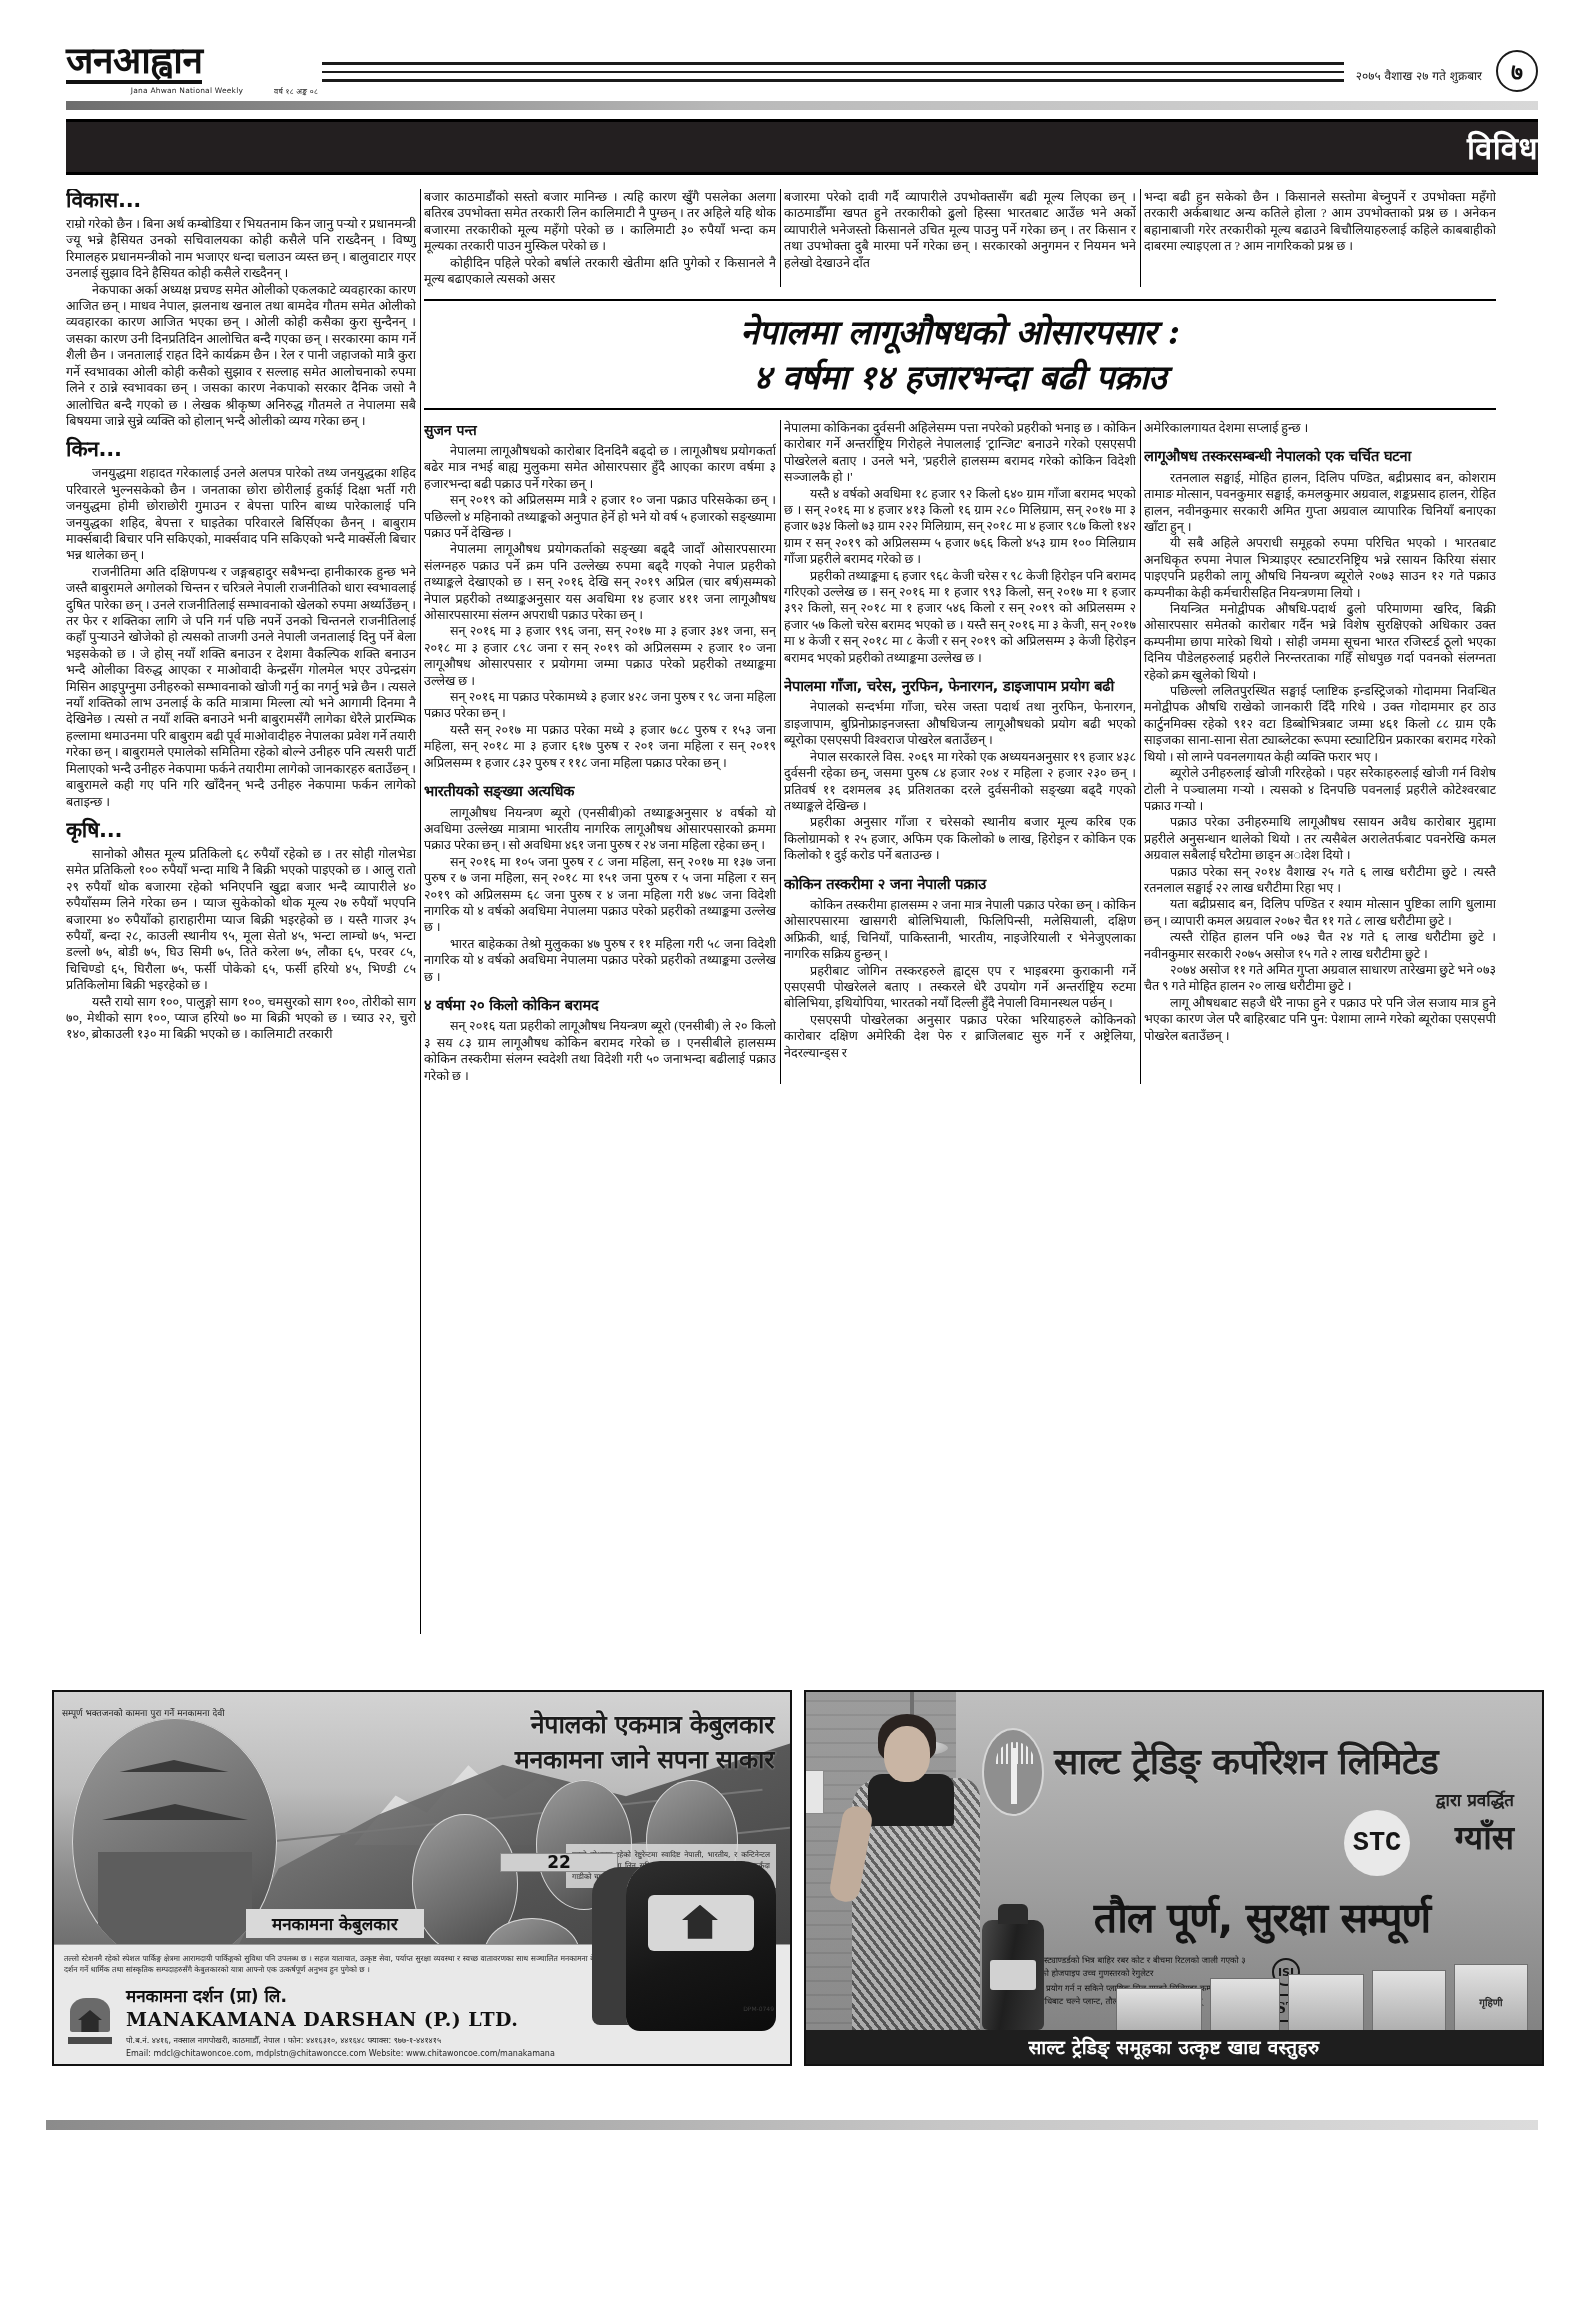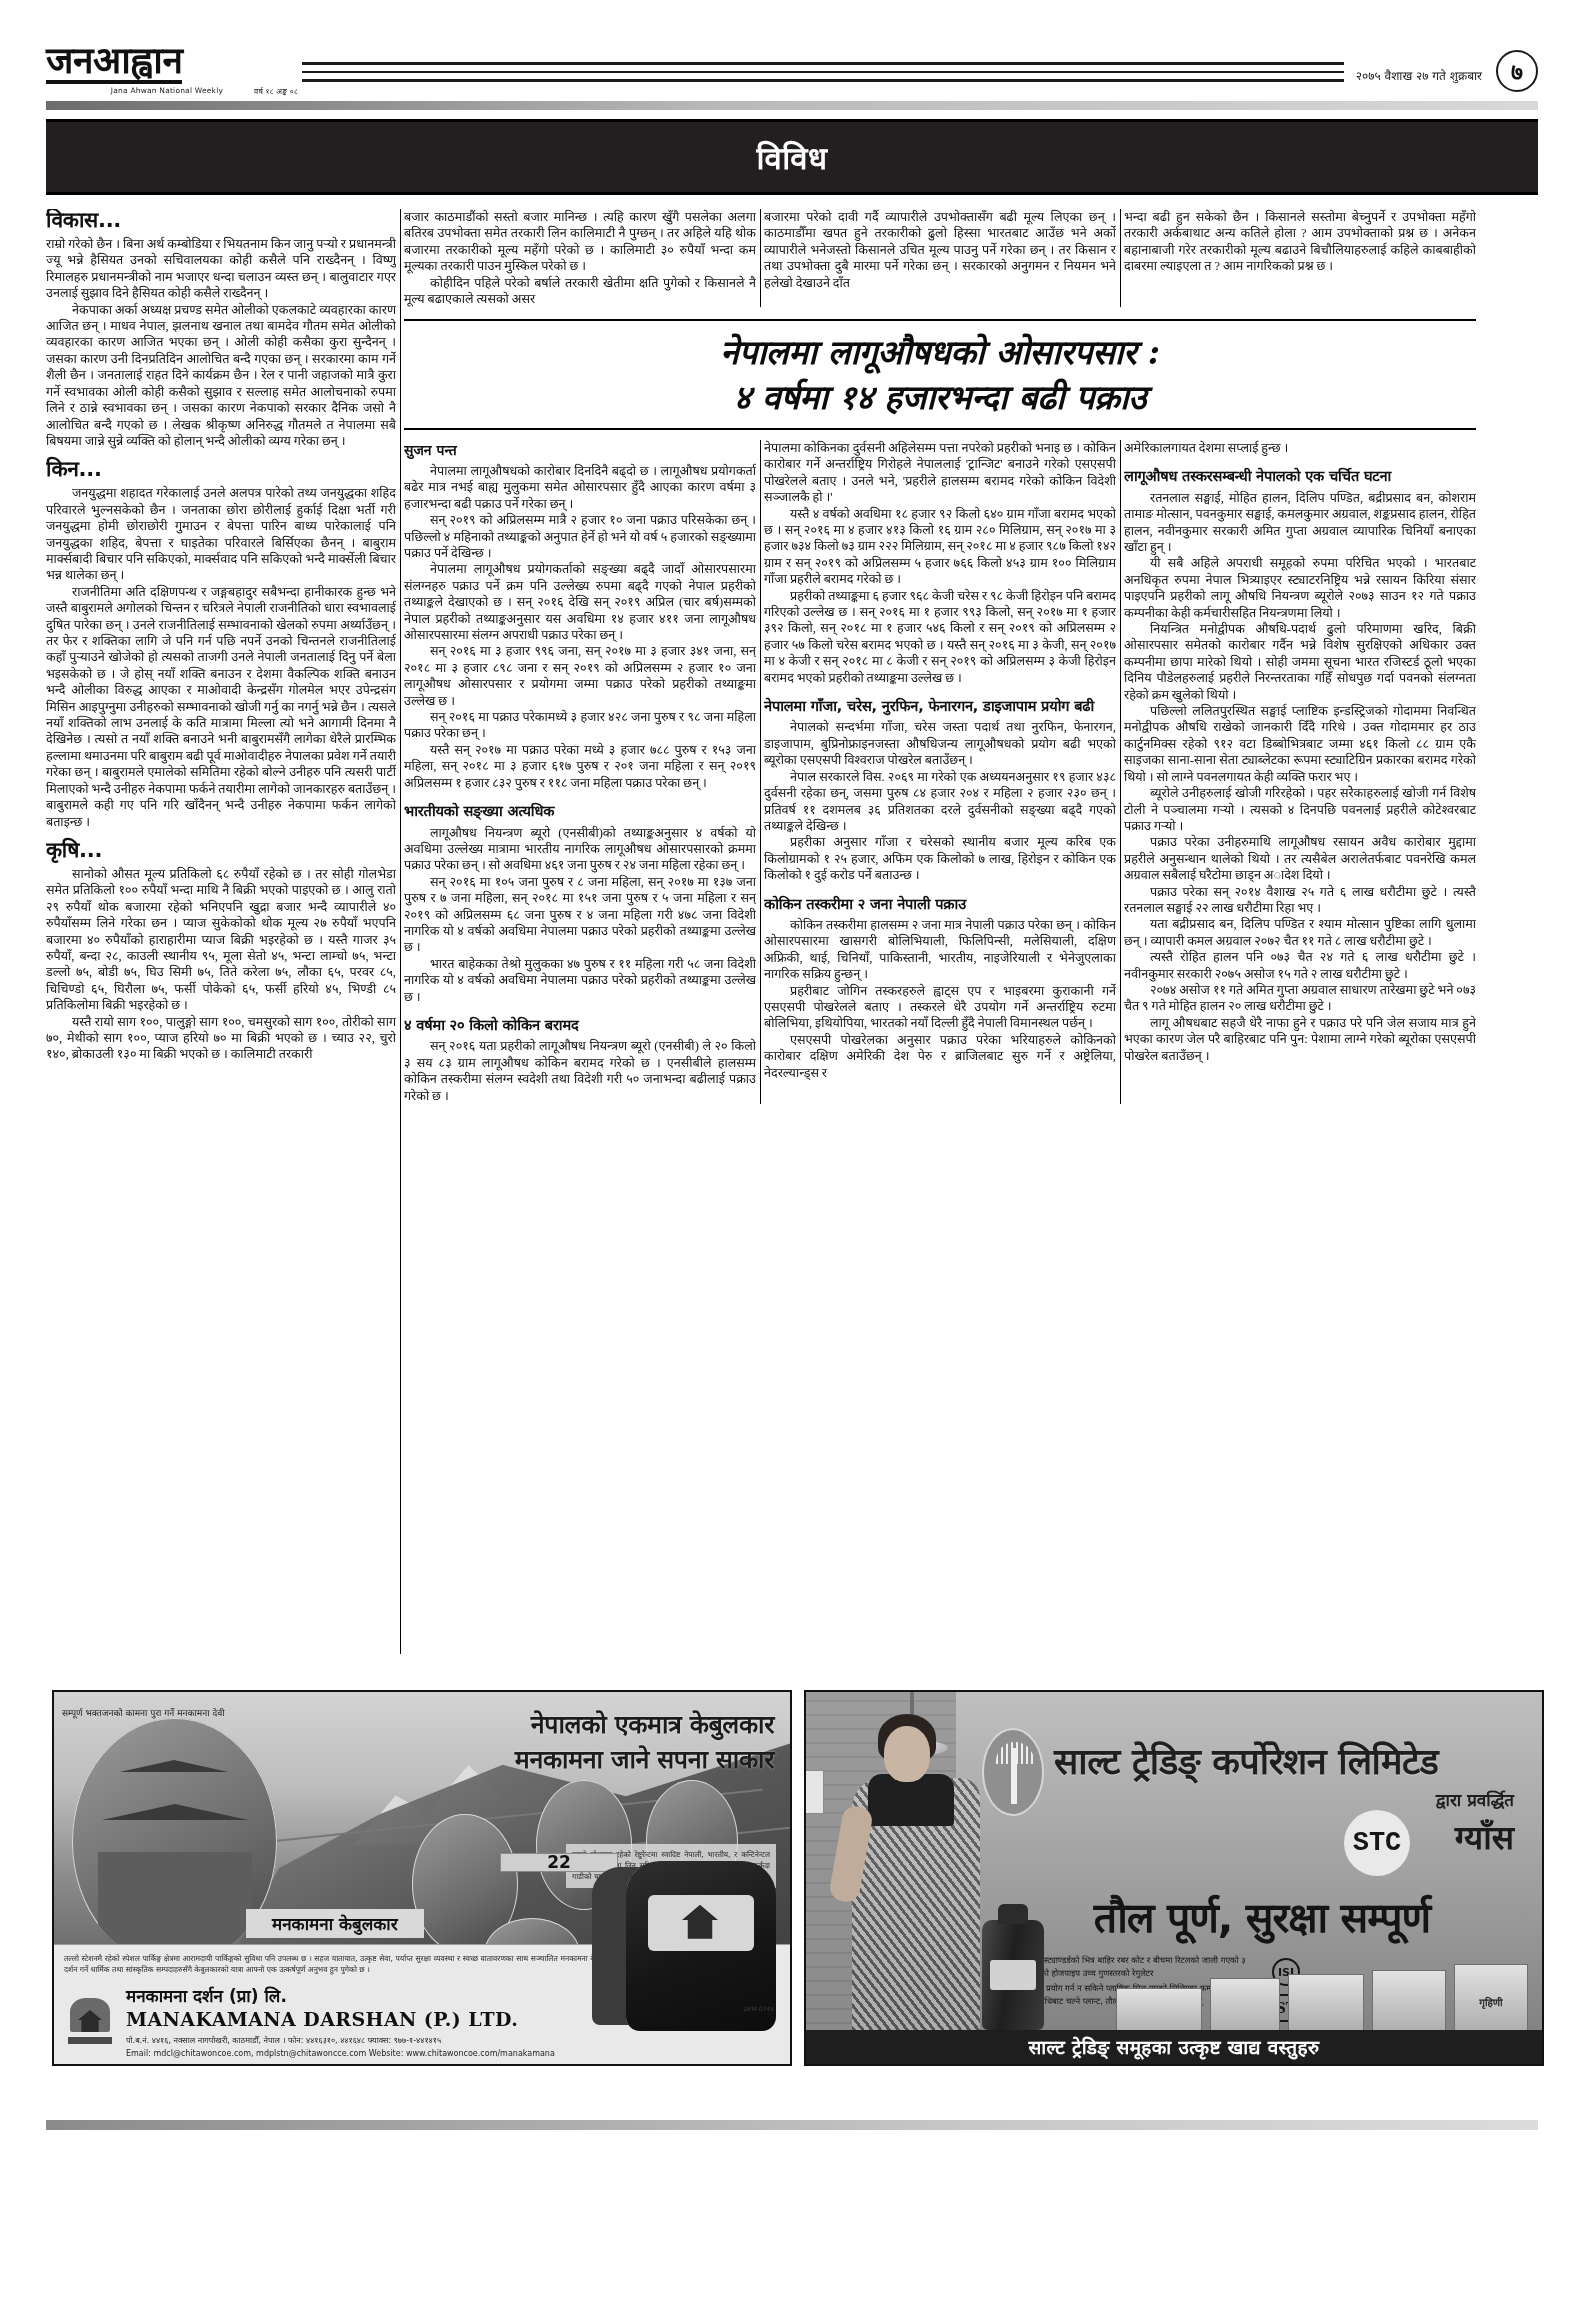--- a/index.html
+++ b/index.html
@@ -10,21 +10,21 @@
   body {
     width: 1584px; height: 2304px;
     font-family: "Liberation Serif", "DejaVu Serif", serif;
     color: #111;
     position: relative;
     overflow: hidden;
   }
 
   .page {
     width: 1584px; height: 2304px;
-    padding: 34px 46px 28px 46px;
+    padding: 34px 46px 28px 66px;
     position: relative;
     background: #fff;
   }
 
   
   .masthead {
     display: flex; align-items: flex-end;
     height: 62px;
     position: relative;
   }
@@ -79,25 +79,25 @@
   }
 
   .grad-rule {
     height: 9px; margin-top: 5px;
     background: linear-gradient(to right,#6d6d6d 0%, #b9b9b9 45%, #d8d8d8 100%);
   }
 
   
   .section-banner {
     margin-top: 9px;
-    height: 76px;
+    height: 56px;
     background: #231f20;
     border-top: 3px solid #000;
     border-bottom: 3px solid #000;
-    display: flex; align-items: center; justify-content: center;
+    display: flex; align-items: center; justify-content: flex-end;
   }
   .section-banner span {
     color: #fff;
     font-family: "DejaVu Sans", sans-serif;
     font-weight: 700;
     font-size: 31px;
     letter-spacing: 0.5px;
   }
 
   

